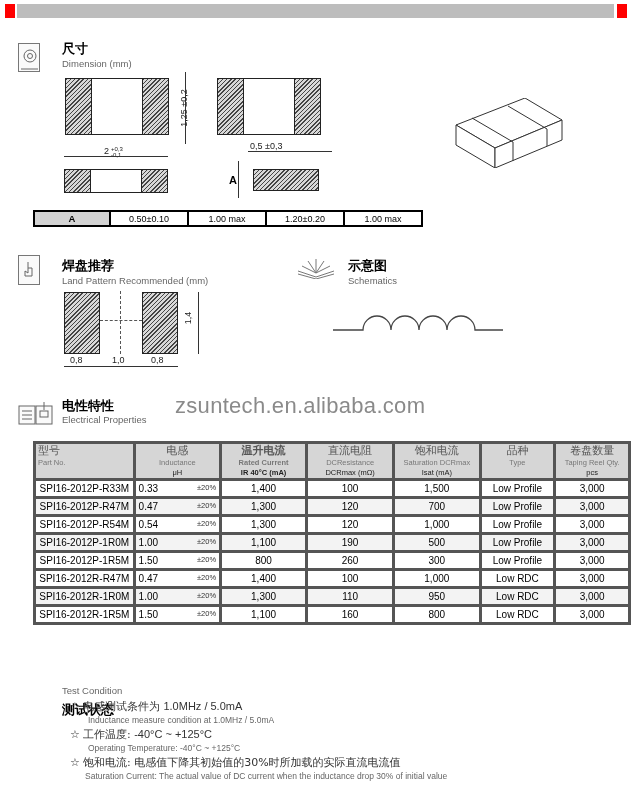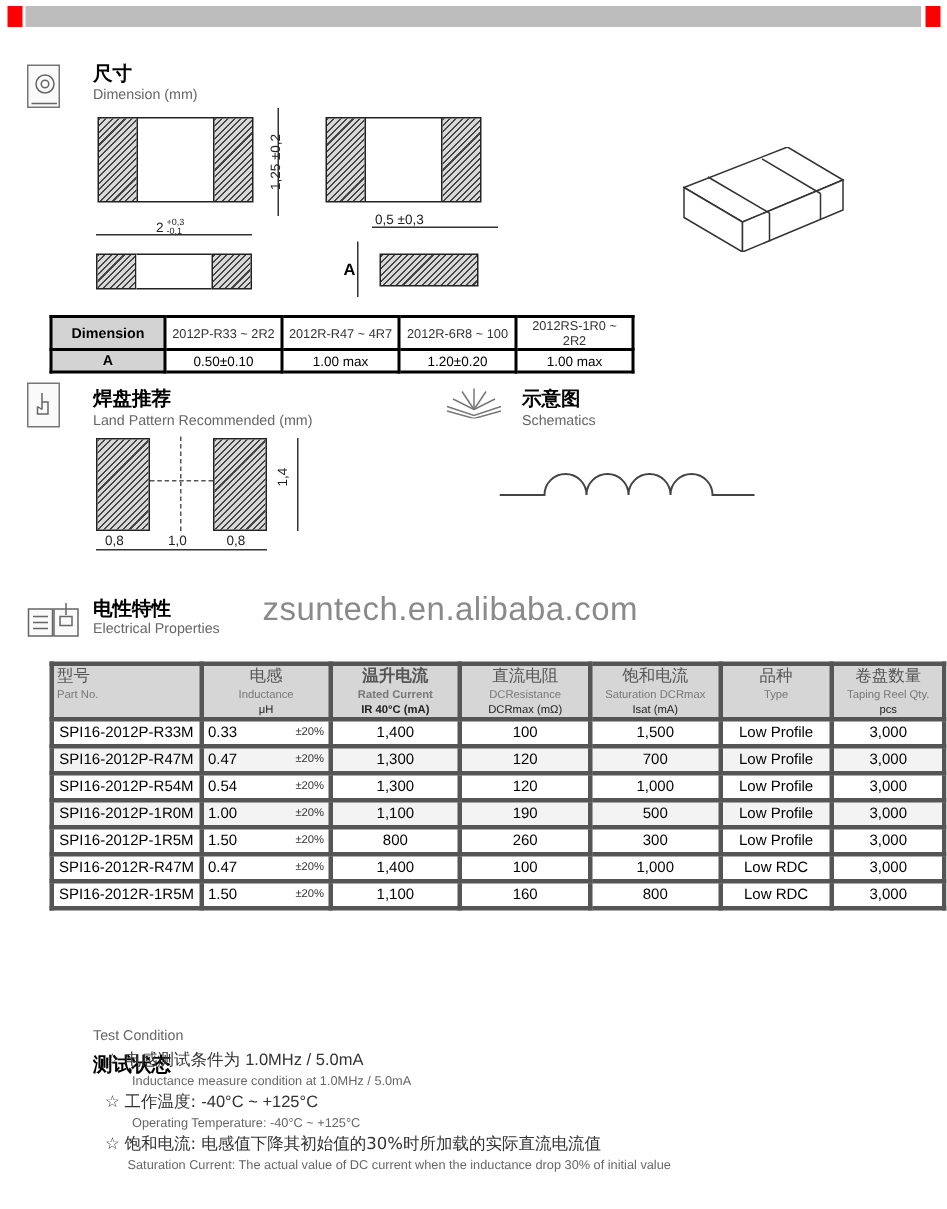--- a/index.html
+++ b/index.html
@@ -83,27 +83,20 @@
     <polygon points="40,50 107,22 107,42 40,70" fill="#fff" stroke="#333" stroke-width="1"></polygon>
     <line x1="17" y1="20" x2="58" y2="44" stroke="#333"></line>
     <line x1="58" y1="44" x2="58" y2="63" stroke="#333"></line>
     <line x1="53" y1="8" x2="92" y2="31" stroke="#333"></line>
     <line x1="92" y1="31" x2="92" y2="48" stroke="#333"></line>
   </svg>
 </div>
 
 <table class="dim">
   <tbody>
-      <tr>
-    <td class="hd">Dimension</td>
-    <td class="ph">2012P-R33 ~ 2R2</td>
-    <td class="ph">2012R-R47 ~ 4R7</td>
-    <td class="ph">2012R-6R8 ~ 100</td>
-    <td class="ph">2012RS-1R0 ~ 2R2</td>
-  </tr>
   <tr>
     <td class="hd">A</td>
     <td style="width:72px">0.50±0.10</td>
     <td style="width:72px">1.00 max</td>
     <td style="width:72px">1.20±0.20</td>
     <td style="width:72px">1.00 max</td>
   </tr>
 </tbody>
   </table>
 
@@ -251,20 +244,29 @@
       </tr>
       <tr>
         <td class="pn">SPI16-2012R-R47M</td>
         <td style="text-align:left"><span>0.47</span><span class="tol">±20%</span></td>
         <td>1,400</td>
         <td>100</td>
         <td>1,000</td>
         <td>Low RDC</td>
         <td>3,000</td>
       </tr>
+      <tr style="background: rgb(243, 243, 243);">
+        <td class="pn">SPI16-2012R-1R0M</td>
+        <td style="text-align:left"><span>1.00</span><span class="tol">±20%</span></td>
+        <td>1,300</td>
+        <td>110</td>
+        <td>950</td>
+        <td>Low RDC</td>
+        <td>3,000</td>
+      </tr>
       <tr>
         <td class="pn">SPI16-2012R-1R5M</td>
         <td style="text-align:left"><span>1.50</span><span class="tol">±20%</span></td>
         <td>1,100</td>
         <td>160</td>
         <td>800</td>
         <td>Low RDC</td>
         <td>3,000</td>
       </tr>
     </tbody>

